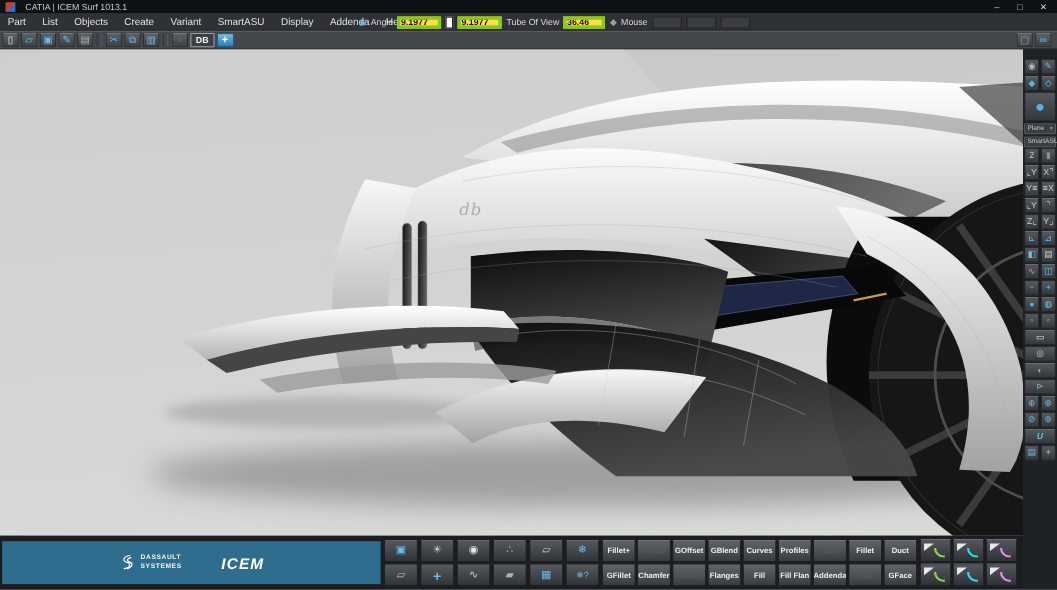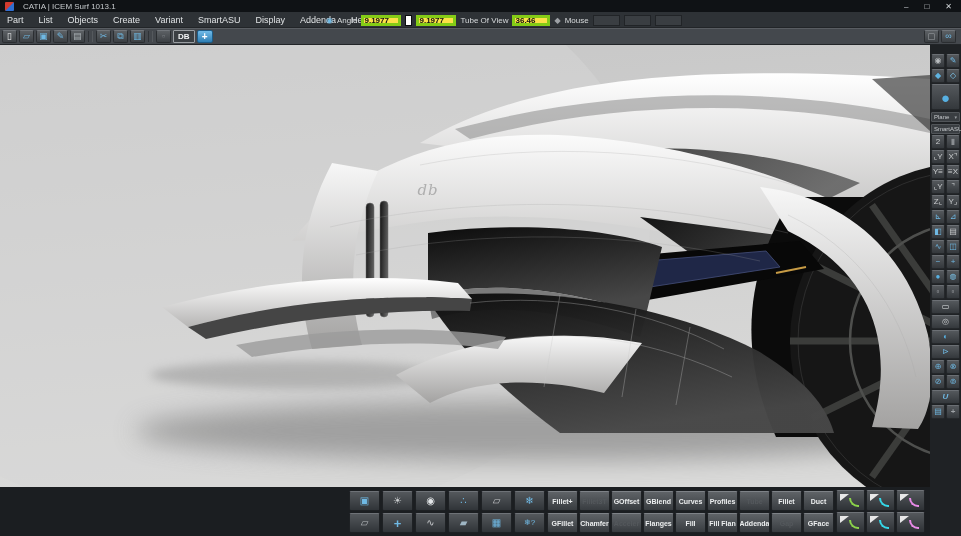--- a/index.html
+++ b/index.html
@@ -315,20 +315,32 @@
     </span>
   <span class="tile w2" style="color:#6fb9e4;font-style:italic;font-weight:bold">U</span>
   <span style="display:flex;gap:1px">
 
   <span class="tile" style="color:#6fb9e4">▤</span>
       <span class="tile" style="color:#9da1a5;font-weight:bold">+</span>
     </span>
 </div>
 
 <div class="bottombar">
+  <div class="brand">
+    <span class="ds-logo">
+      <svg width="16" height="16" viewBox="0 0 16 16">
+        <path d="M 10,1 C 4,2 3,6 7,7 C 11,8 11,12 5,13 M 11,3 C 7,4 7,6 10,7 C 13,8 13,11 8,13" fill="none" stroke="#ffffff" stroke-width="1.1" stroke-linecap="round"></path>
+      </svg>
+      <span class="ds-text">
+        <div>DASSAULT</div>
+        <div>SYSTEMES</div>
+      </span>
+    </span>
+    <span class="icem-logo">ICEM</span>
+  </div>
 
   <div class="mid-icons">
 
   <span class="mtile" style="color:#6fb9e4">▣</span>
       <span class="mtile" style="color:#c9ccce">☀</span>
       <span class="mtile" style="color:#e4e7e9">◉</span>
       <span class="mtile" style="color:#6fb9e4">∴</span>
       <span class="mtile" style="color:#c9ccce">▱</span>
       <span class="mtile" style="color:#6fb9e4">❄</span>
       <span class="mtile" style="color:#b9bdc0">▱</span>

